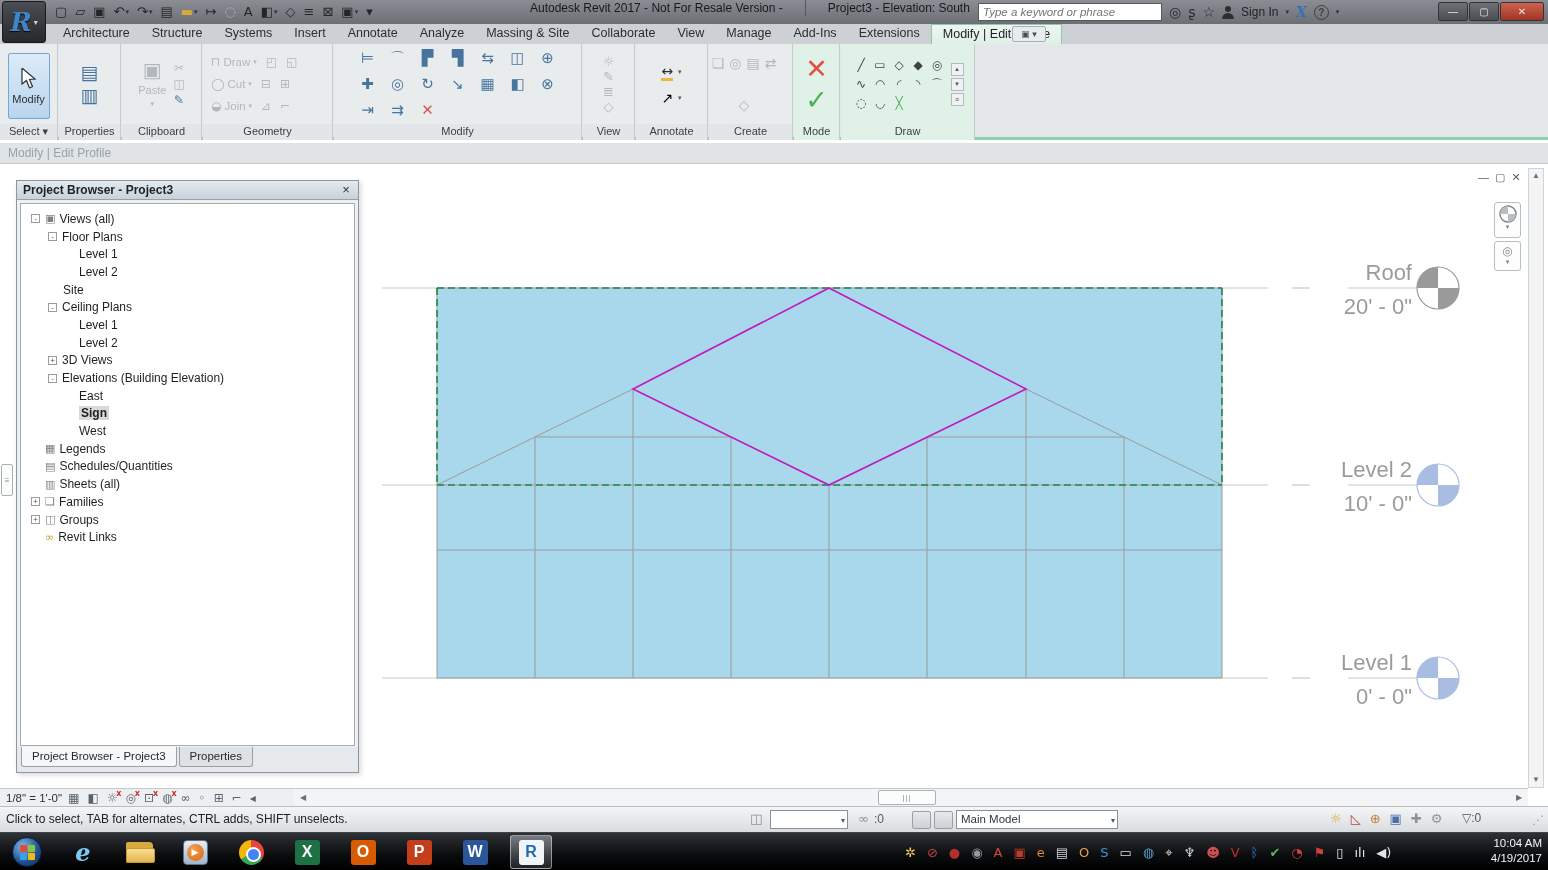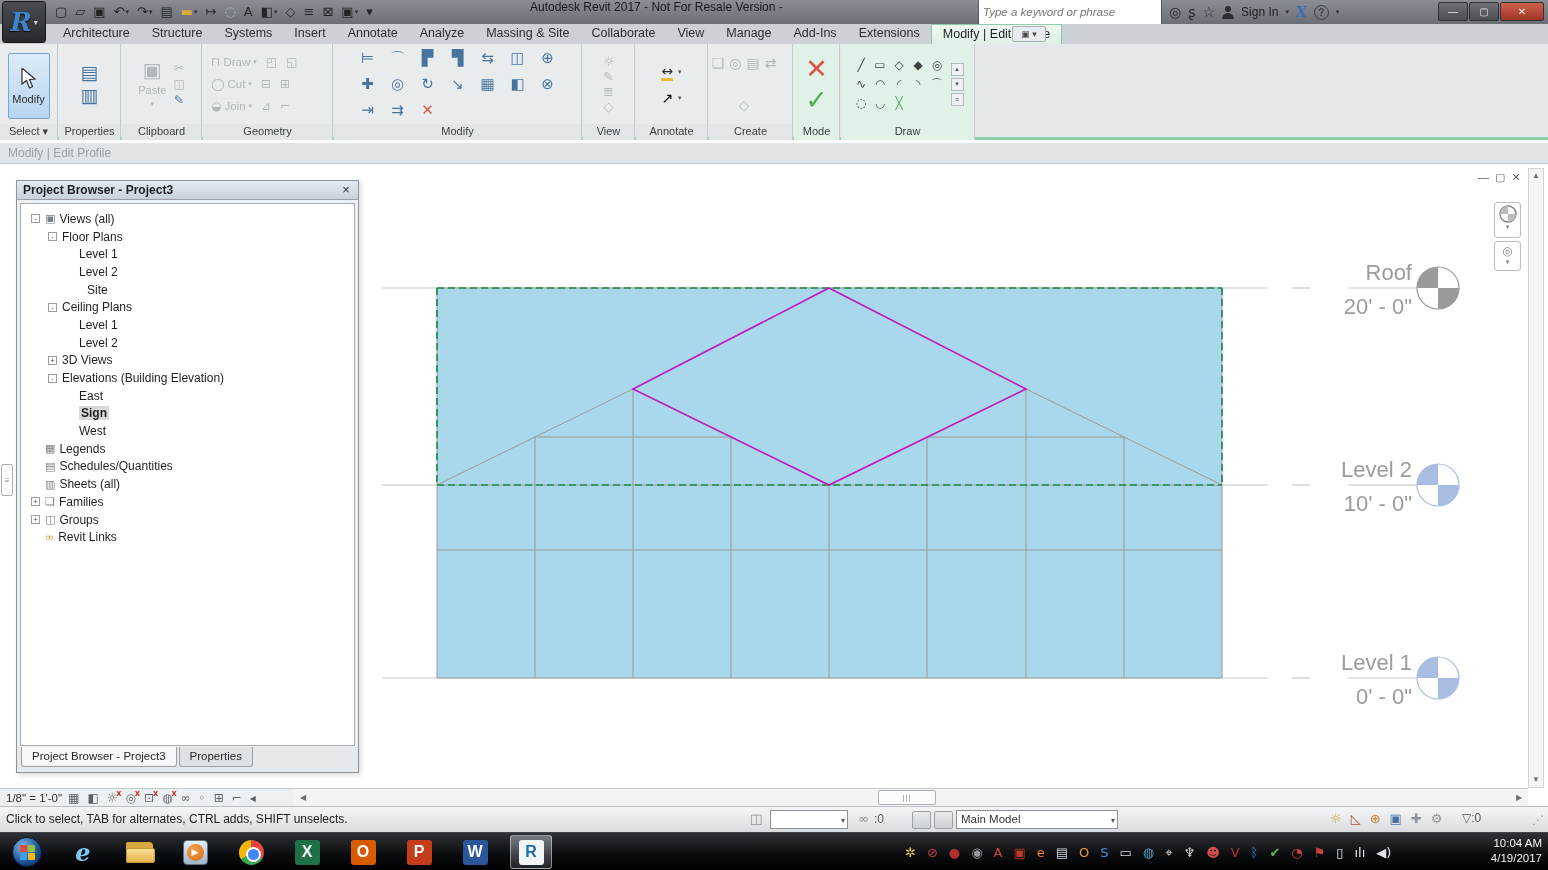--- a/index.html
+++ b/index.html
@@ -11,26 +11,26 @@
     background:linear-gradient(#8a8e94,#6b6f75); color:#16181b; font-size:12px; }
   #appbtn { position:absolute; left:2px; top:1px; width:44px; height:42px; z-index:30;
     background:linear-gradient(#4a4d52,#26282c); border:1px solid #191a1c; border-radius:3px;
     display:flex; align-items:center; justify-content:center; }
   #appbtn .r { font:italic bold 26px "DejaVu Serif",serif; color:#3d85c8; text-shadow:0 1px 1px #000; }
   #appbtn .caret { color:#cfd3d8; font-size:8px; margin-left:2px; }
   #qat { position:absolute; left:52px; top:2px; height:20px; display:flex; align-items:center; gap:2px; }
   .qat-btn { display:inline-flex; align-items:center; padding:1px 3px; border-radius:2px; color:#232527; }
   .qat-btn .g { font-family:"DejaVu Sans",sans-serif; font-size:13px; line-height:14px; }
   .qat-btn .caret { font-size:7px; margin-left:1px; color:#2c2e31; }
-  #title-center { position:absolute; left:530px; top:0; height:16px; display:flex; align-items:center; gap:22px;flex-direction:column; }
+  #title-center { position:absolute; left:530px; top:0; height:16px; display:flex; align-items:center; gap:22px; }
   #title-center .divider { width:1px; height:16px; background:#55585d; }
   #title-overflow { color:#2a2c2f; font-size:10px; }
   #infocenter { position:absolute; left:978px; top:2px; height:20px; display:flex; align-items:center; gap:7px; }
   #search-box { width:184px; height:18px; background:#fff; border:1px solid #55585d;
-    font:italic 11.5px "Liberation Sans",sans-serif; color:#8b8f94; padding:12px 4px; }
+    font:italic 11.5px "Liberation Sans",sans-serif; color:#8b8f94; padding:4px 4px; }
   .ic-title { color:#26282b; font-size:14px; font-family:"DejaVu Sans",sans-serif; }
   #person-icon { position:relative; width:12px; height:13px; }
   #person-icon::before { content:""; position:absolute; left:3px; top:0; width:6px; height:6px; border-radius:50%; background:#2c2e31; }
   #person-icon::after { content:""; position:absolute; left:0; top:7px; width:12px; height:6px; border-radius:6px 6px 0 0; background:#2c2e31; }
   #signin-label { font-size:12px; color:#1d1f22; }
   #x-logo { font:italic bold 14px "DejaVu Serif",serif; color:#3a6fb8; }
   #help-icon { width:15px; height:15px; border:1.5px solid #3c3e41; border-radius:50%; color:#3c3e41;
     font-size:10px; font-weight:bold; display:flex; align-items:center; justify-content:center; }
   .tiny-caret { font-size:7px; color:#2c2e31; }
   #winbtns { position:absolute; right:4px; top:2px; display:flex; gap:1px; }
@@ -555,21 +555,21 @@
             <span class="tlabel">Floor Plans</span>
           </div>
           <div class="trow" style="padding-left: 44px;">
             <span style="width: 14px; flex: 0 0 auto;"></span>
             <span class="tlabel">Level 1</span>
           </div>
           <div class="trow" style="padding-left: 44px;">
             <span style="width: 14px; flex: 0 0 auto;"></span>
             <span class="tlabel">Level 2</span>
           </div>
-          <div class="trow" style="padding-left: 52px;">
+          <div class="trow" style="padding-left: 28px;">
             <span style="width: 14px; flex: 0 0 auto;"></span>
             <span class="tlabel">Site</span>
           </div>
           <div class="trow" style="padding-left: 27px;">
             <span class="texp">-</span>
             <span class="tlabel">Ceiling Plans</span>
           </div>
           <div class="trow" style="padding-left: 44px;">
             <span style="width: 14px; flex: 0 0 auto;"></span>
             <span class="tlabel">Level 1</span>

